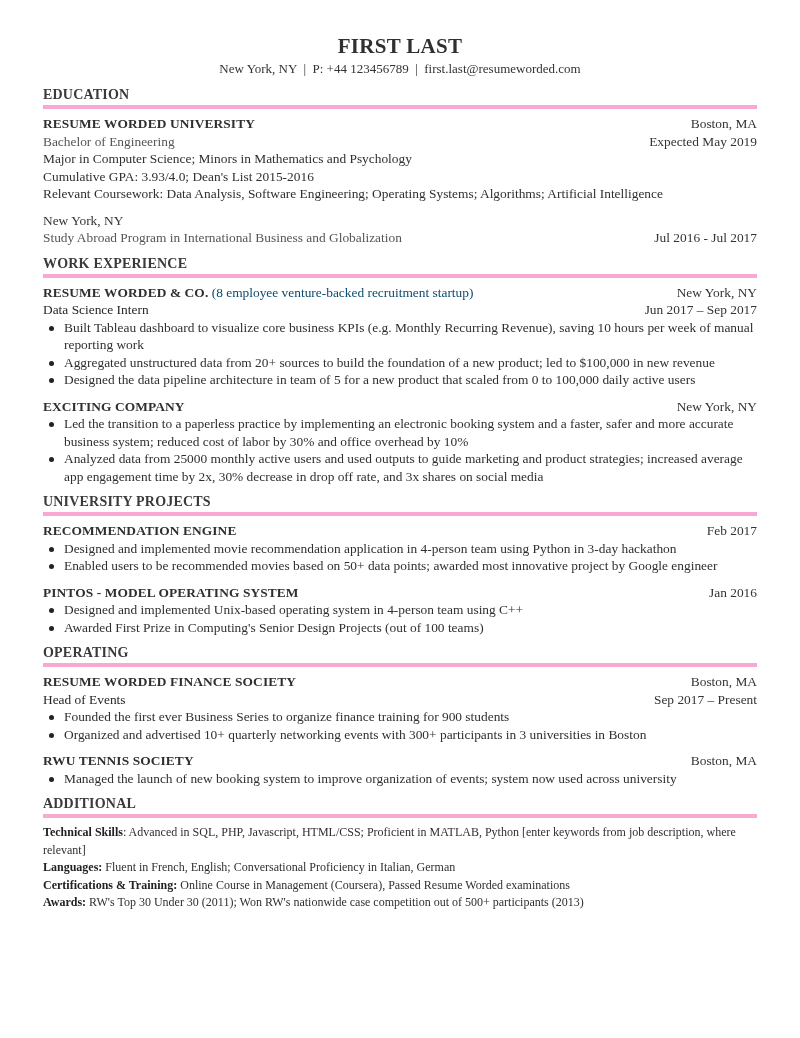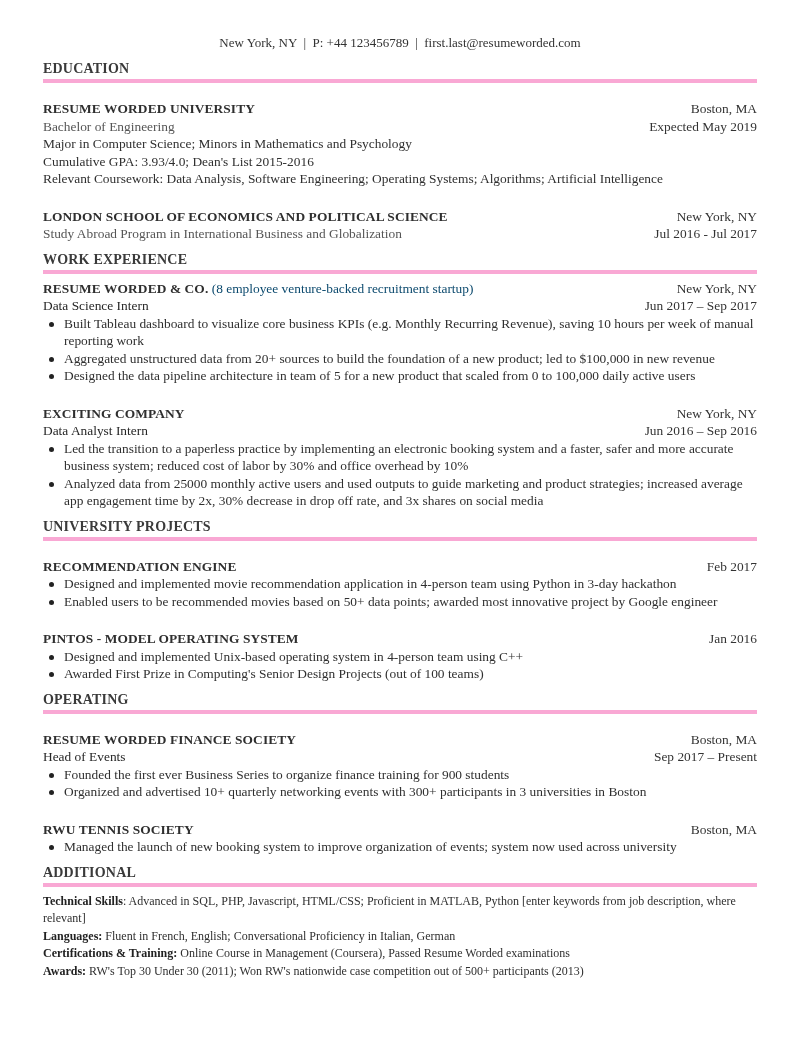--- a/index.html
+++ b/index.html
@@ -16,21 +16,21 @@
   .contact {
     text-align: center; font-size: 13px; color: #333; line-height: 18px; margin-top: 1px;
   }
   .section { margin-top: 8px; }
   .section-title {
     font-size: 14px; font-weight: bold; color: #3a3a3a; letter-spacing: 0.2px;
     line-height: 18px; padding-bottom: 1px; border-bottom: 4px solid #f9a8d4;
     margin-bottom: 6px;
   }
   .row { display: flex; justify-content: space-between; align-items: baseline; font-size: 13.4px; line-height: 17.5px; }
-  .org { font-weight: bold; color: #2f2f2f; letter-spacing: 0.1px; margin-top: 11px; }
+  .org { font-weight: bold; color: #2f2f2f; letter-spacing: 0.1px; }
   .org-note { font-weight: normal; color: #0c4a6e; }
   .right { text-align: right; white-space: nowrap; color: #333; }
   .sub { color: #555; }
   .line { font-size: 13.4px; line-height: 17.5px; color: #2f2f2f; }
   ul { margin: 0; padding: 0; list-style: none; }
   li {
     position: relative; padding-left: 21px; font-size: 13.4px; line-height: 17.5px; color: #2f2f2f;
   }
   li::before {
     content: ""; position: absolute; left: 6px; top: 7px; width: 5px; height: 5px;
@@ -39,20 +39,21 @@
   .entry { margin-bottom: 9px; }
   .entry:last-child { margin-bottom: 4px; }
   .add-line { font-size: 12px; line-height: 17.5px; color: #2f2f2f; }
   .add-line b { color: #222; }
 </style>
 </head>
 <body>
 
 <div class="page">
 
+  <h1 class="name">FIRST LAST</h1>
   <div class="contact" style="white-space: pre;">New York, NY  |  P: +44 123456789  |  first.last@resumeworded.com</div>
 
   <div class="section">
     <div class="section-title">EDUCATION</div>
 
     <div class="entry">
       <div class="row">
         <span class="org">RESUME WORDED UNIVERSITY</span>
         <span class="right">Boston, MA</span>
       </div>
@@ -60,21 +61,20 @@
         <span class="sub">Bachelor of Engineering</span>
         <span class="right">Expected May 2019</span>
       </div>
       <div class="line">Major in Computer Science; Minors in Mathematics and Psychology</div>
       <div class="line">Cumulative GPA: 3.93/4.0; Dean's List 2015-2016</div>
       <div class="line">Relevant Coursework: Data Analysis, Software Engineering; Operating Systems; Algorithms; Artificial Intelligence</div>
     </div>
 
     <div class="entry">
       <div class="row">
-        <span class="org">LONDON SCHOOL OF ECONOMICS AND POLITICAL SCIENCE</span>
         <span class="right">New York, NY</span>
       </div>
       <div class="row">
         <span class="sub">Study Abroad Program in International Business and Globalization</span>
         <span class="right">Jul 2016 - Jul 2017</span>
       </div>
     </div>
   </div>
 
   <div class="section">
@@ -93,24 +93,20 @@
         <li>Built Tableau dashboard to visualize core business KPIs (e.g. Monthly Recurring Revenue), saving 10 hours per week of manual reporting work</li>
         <li>Aggregated unstructured data from 20+ sources to build the foundation of a new product; led to $100,000 in new revenue</li>
         <li>Designed the data pipeline architecture in team of 5 for a new product that scaled from 0 to 100,000 daily active users</li>
       </ul>
     </div>
 
     <div class="entry">
       <div class="row">
         <span class="org">EXCITING COMPANY</span>
         <span class="right">New York, NY</span>
-      </div>
-      <div class="row">
-        <span>Data Analyst Intern</span>
-        <span class="right">Jun 2016 – Sep 2016</span>
       </div>
       <ul>
         <li>Led the transition to a paperless practice by implementing an electronic booking system and a faster, safer and more accurate business system; reduced cost of labor by 30% and office overhead by 10%</li>
         <li>Analyzed data from 25000 monthly active users and used outputs to guide marketing and product strategies; increased average app engagement time by 2x, 30% decrease in drop off rate, and 3x shares on social media</li>
       </ul>
     </div>
   </div>
 
   <div class="section">
     <div class="section-title">UNIVERSITY PROJECTS</div>

